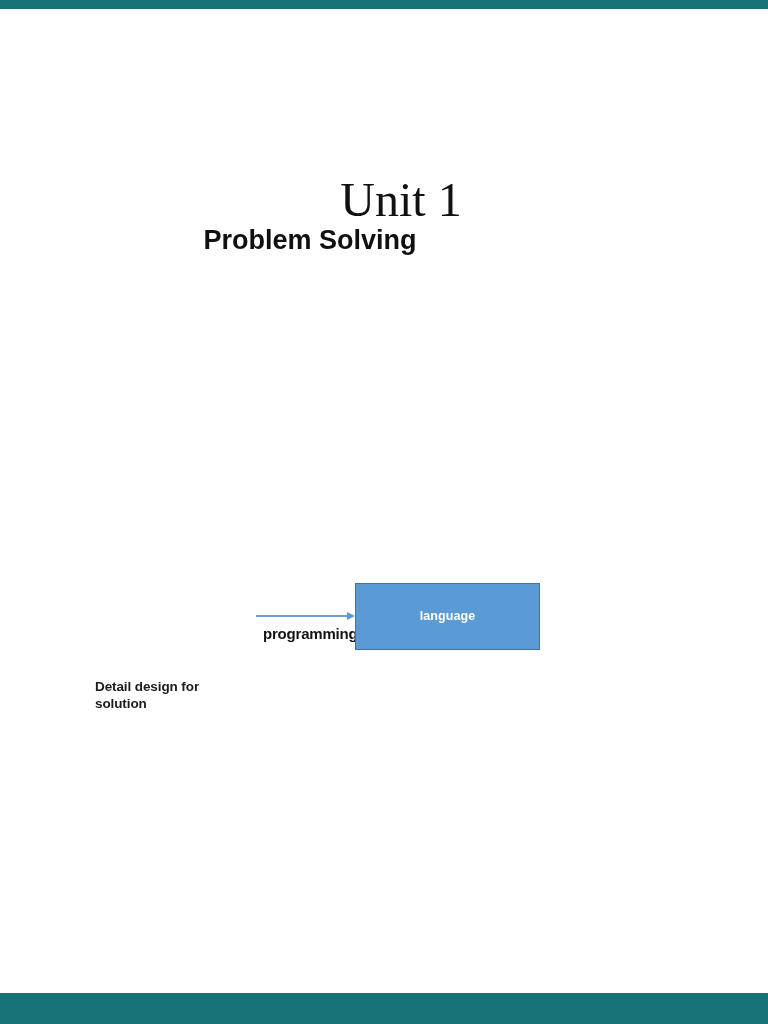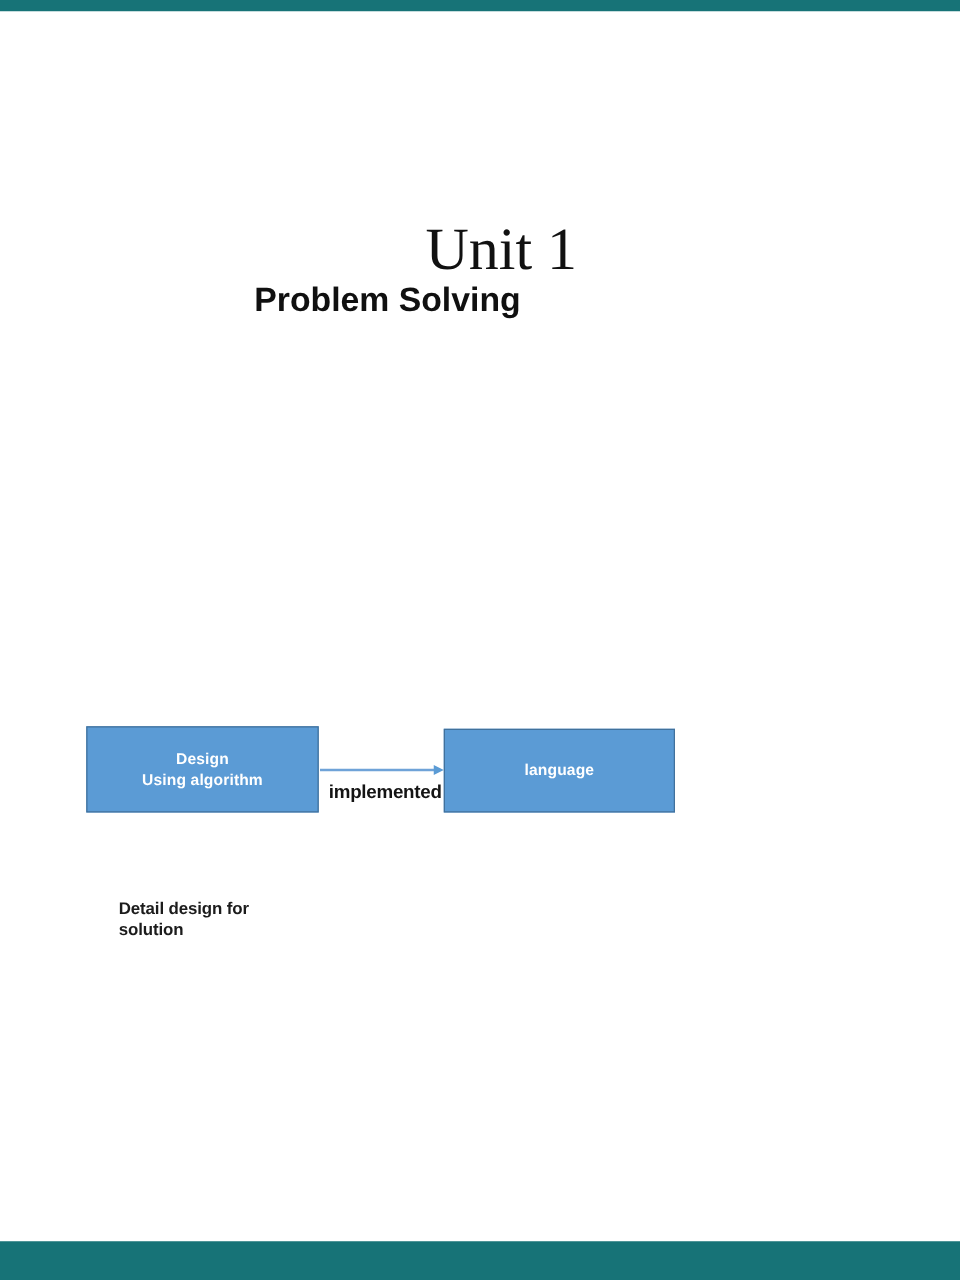--- a/index.html
+++ b/index.html
@@ -104,50 +104,45 @@
     font-weight: 700;
     color: #1c1c1c;
     white-space: pre-wrap;
     letter-spacing: -0.1px;
   }
   .caption.left {
     left: 95px;
     top: 678px;
     width: 160px;
     line-height: 17px;
-    margin-top: 40px;
   }
   .caption.right {
     left: 389px;
     top: 672px;
     width: 158px;
     line-height: 16.8px;
   }
 </style>
 </head>
 <body>
 
 <div class="page">
 
   <div class="band top"></div>
   <div class="band bottom"></div>
 
   <h1 class="doc-title">Unit 1</h1>
 
   <h2 class="doc-subtitle">Problem Solving</h2>
 
-  <div class="flow-box left">
-    <span style="white-space: pre-wrap;">Design
-Using algorithm</span>
-  </div>
 
   <div class="arrow-line"></div>
   <div class="arrow-head"></div>
 
-  <div class="arrow-label">implemented</div>
+  <div class="arrow-label">programming</div>
 
   <div class="flow-box right">
     <span>language</span>
   </div>
 
   <div class="caption left">Detail design for
 solution</div>
 
 
 </div>

